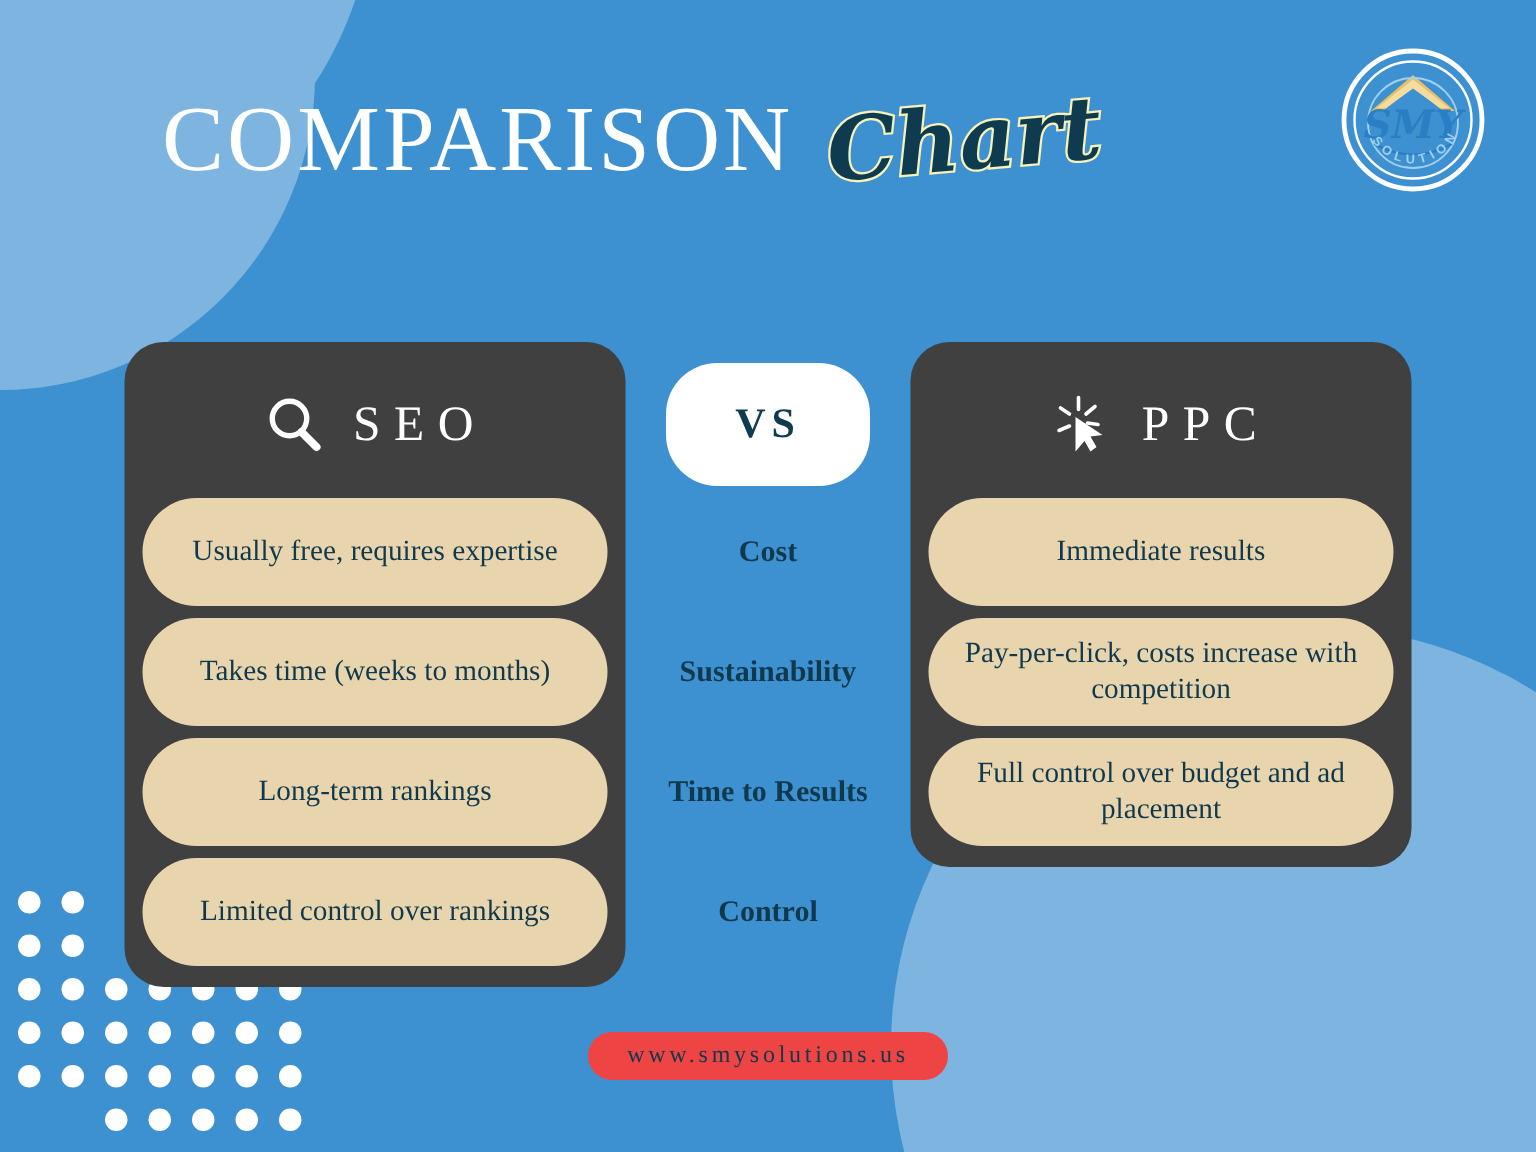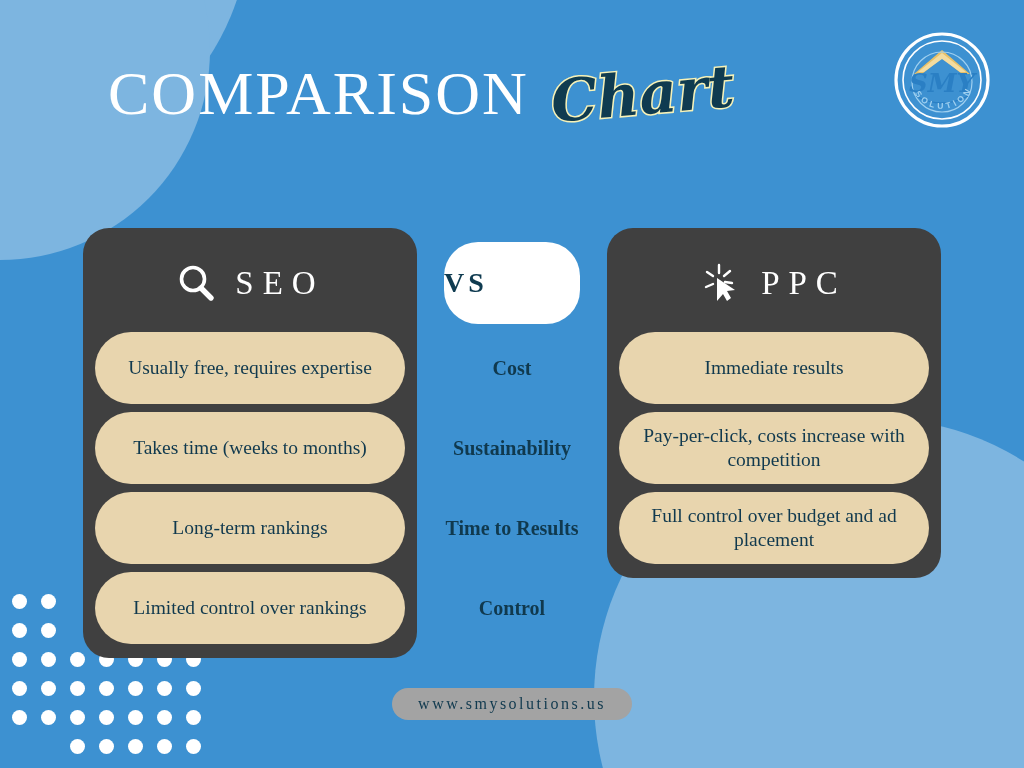--- a/index.html
+++ b/index.html
@@ -196,20 +196,21 @@
     gap: 8px;
     padding-top: 14px;
   }
   .vs-badge {
     width: 136px;
     height: 82px;
     background: #ffffff;
     border-radius: 34px;
     display: flex;
     align-items: center;
+    justify-content: center;
   }
   .vs-text {
     font-family: "Liberation Serif", serif;
     font-weight: bold;
     font-size: 28px;
     letter-spacing: 4px;
     color: #0f3b50;
   }
   .center-label {
     height: 72px;
@@ -230,21 +231,21 @@
   .footer {
     position: absolute;
     left: 0;
     bottom: 48px;
     width: 1024px;
     display: flex;
     justify-content: center;
     z-index: 6;
   }
   .url-pill {
-    background: #a3a3a3;
+    background: #ef4444;
     border-radius: 20px;
     padding: 7px 26px;
   }
   .url-text {
     font-family: "Liberation Serif", serif;
     font-size: 16px;
     letter-spacing: 2.5px;
     color: #10394e;
   }
 </style>

